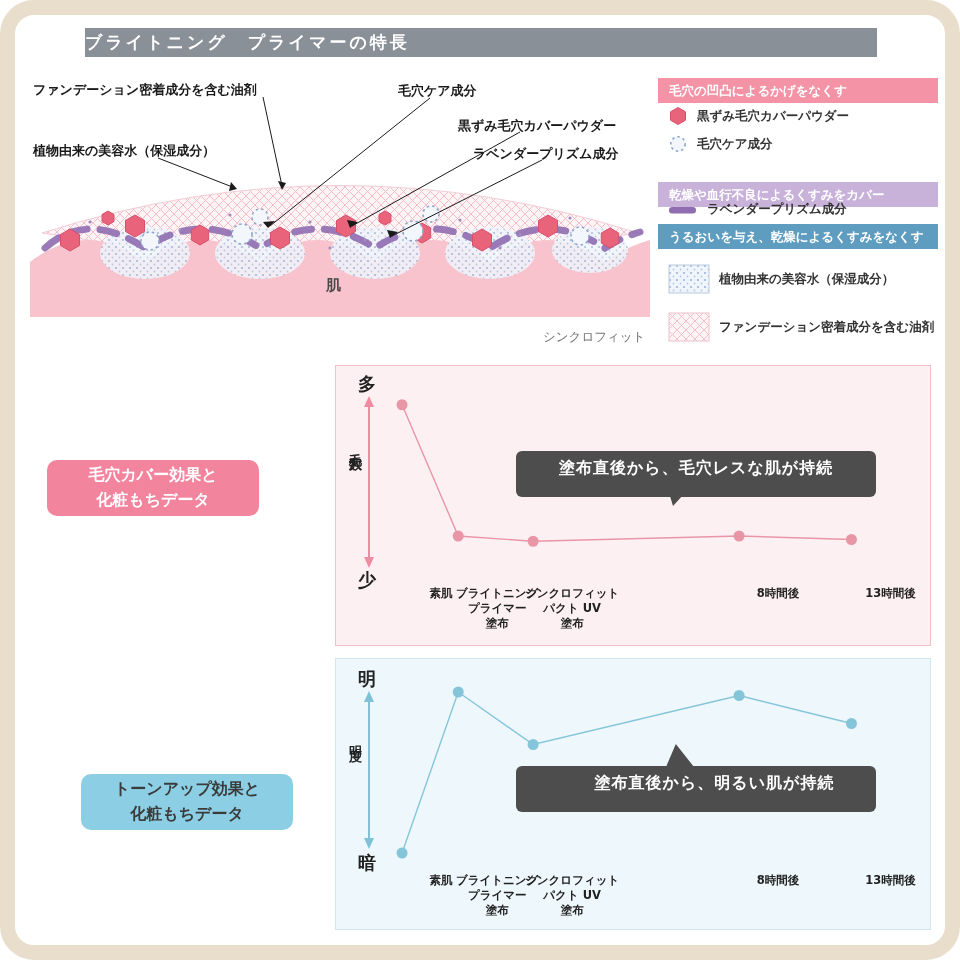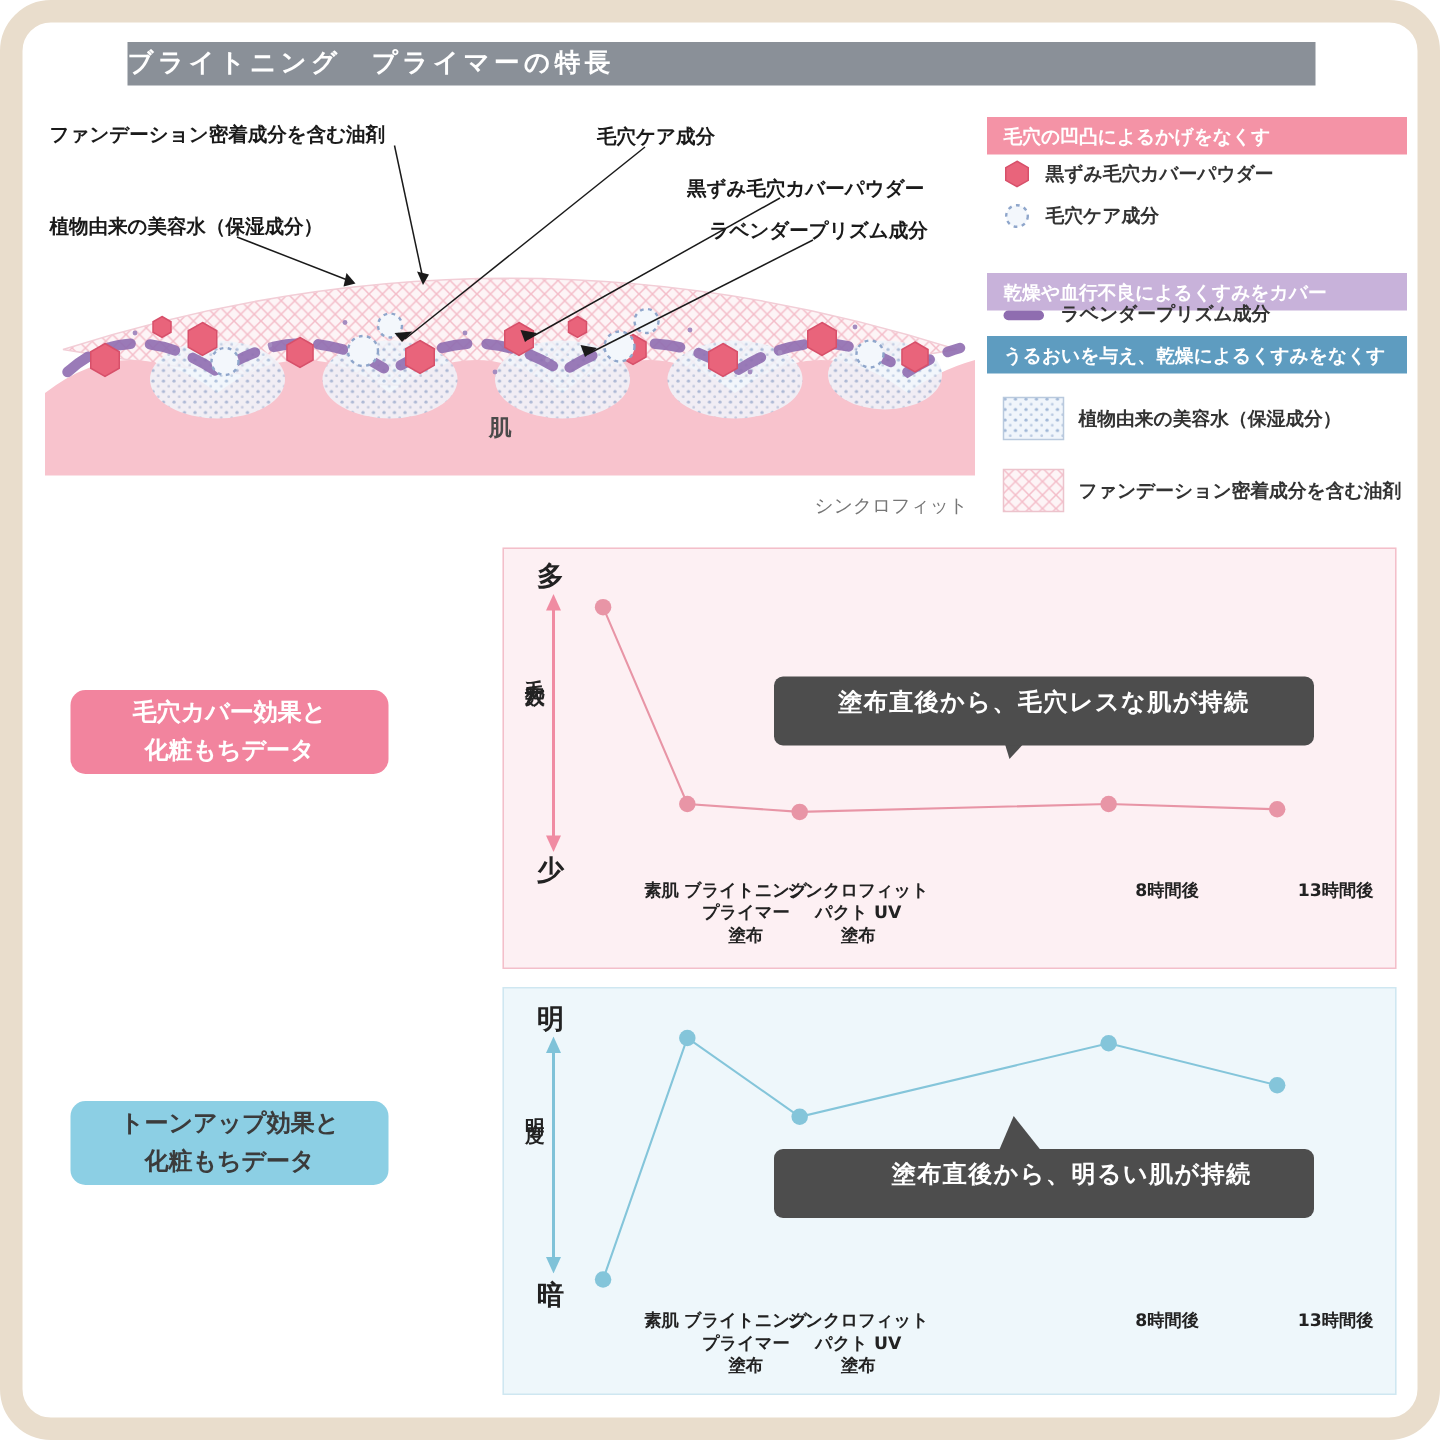--- a/index.html
+++ b/index.html
@@ -37,21 +37,21 @@
   .bubble{position:absolute;left:180px;width:360px;height:46px;background:#4d4d4d;border-radius:6px;color:#fff;
           font-size:16px;font-weight:bold;text-align:center;line-height:34px;letter-spacing:1px;z-index:5;}
   #chartA .bubble{top:85px;} #chartB .bubble{top:107px;padding-left:37px;}
   .tri-down{position:absolute;left:330px;top:117px;width:28px;height:23px;background:#4d4d4d;
             clip-path:polygon(0 0,100% 0,25% 100%);}
   .tri-up{position:absolute;left:330px;top:85px;width:28px;height:23px;background:#4d4d4d;
           clip-path:polygon(0 100%,100% 100%,35% 0);}
   .side-label{position:absolute;left:47px;width:212px;height:56px;border-radius:10px;display:flex;align-items:center;
               justify-content:center;text-align:center;font-size:16px;font-weight:bold;white-space:pre-line;line-height:1.55;}
   #sideA{top:460px;background:#f2849e;color:#fff;}
-  #sideB{top:734px;background:#8ccfe4;color:#3b3b3b;}
+  #sideB{top:774px;background:#8ccfe4;color:#3b3b3b;margin-left:34px;}
 </style>
 </head>
 <body>
 
 <div class="frame"></div>
 
 <div class="header">ブライトニング　プライマーの特長</div>
 
 <svg class="diagram-svg" width="620" height="280" viewBox="0 0 620 280">
   <defs>

